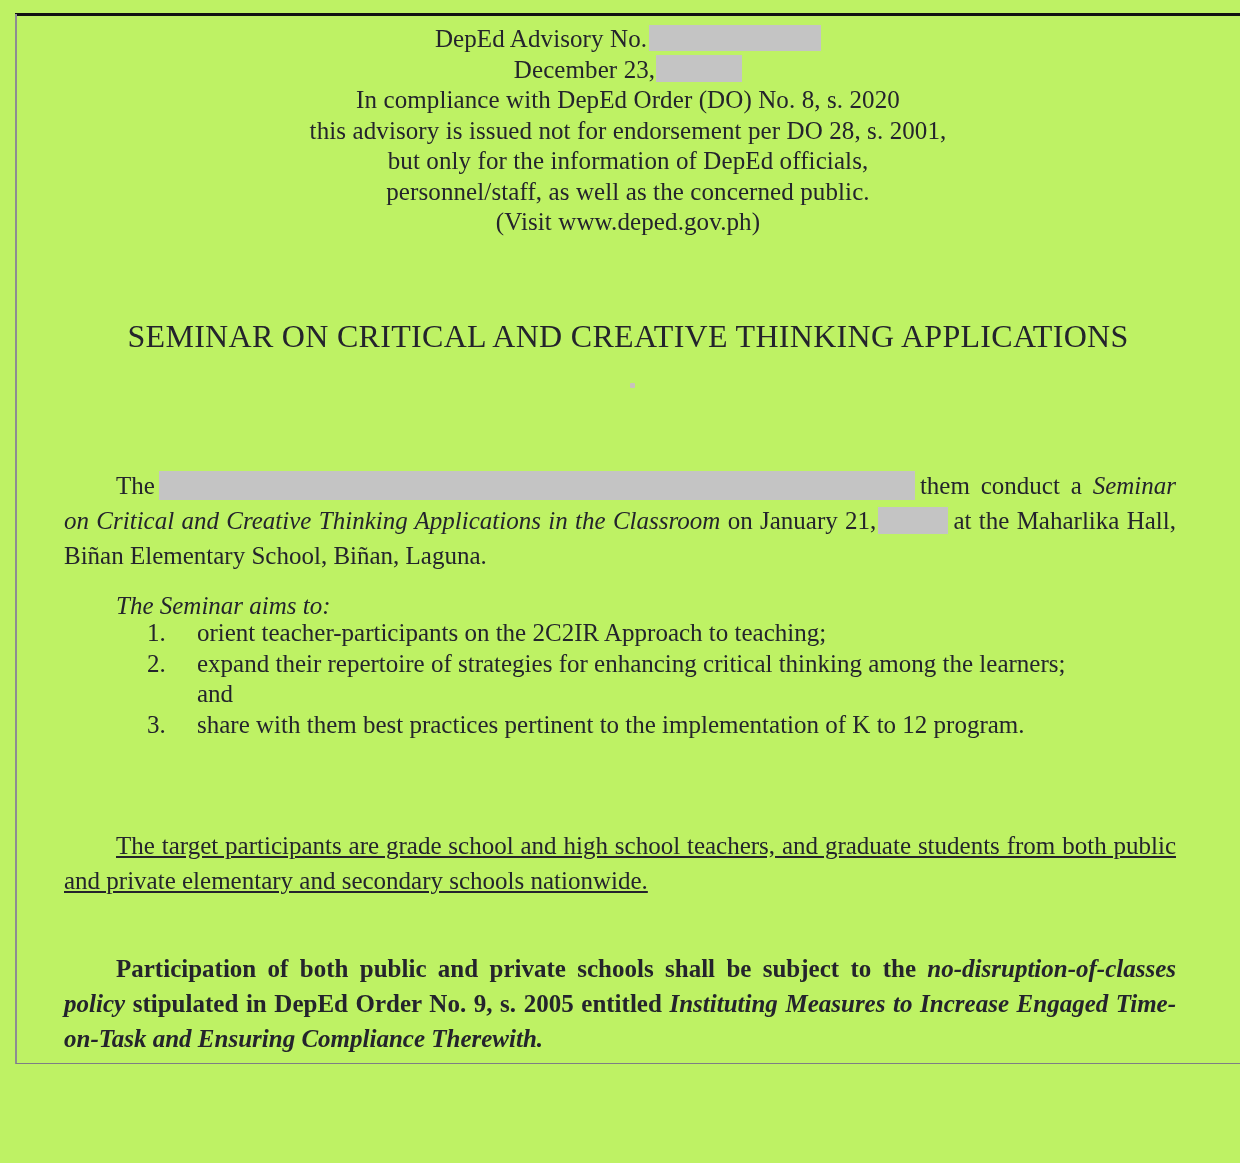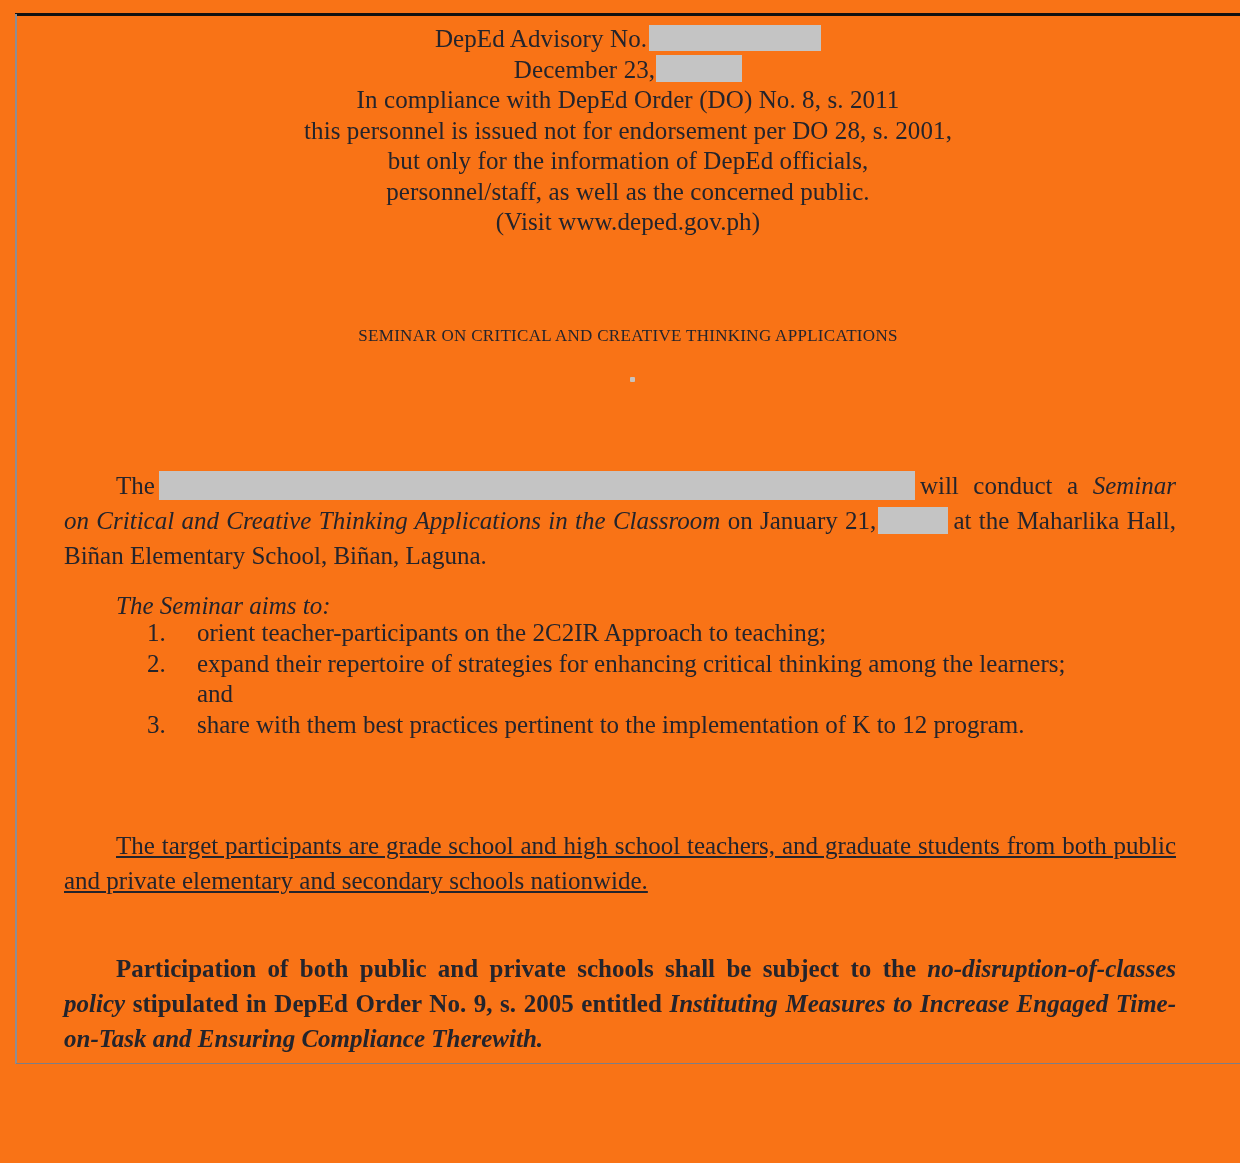--- a/index.html
+++ b/index.html
@@ -16,21 +16,21 @@
     color: #24242c;
   }
 
   
   .scan-page {
     position: absolute;
     left: 0;
     top: 0;
     width: 1240px;
     height: 1163px;
-    background: #f97316;
+    background: #bef264;
   }
   .frame-top {
     position: absolute;
     left: 15px;
     top: 13px;
     width: 1225px;
     height: 3px;
     background: #111111;
   }
   .frame-left {
@@ -110,21 +110,21 @@
     top: -3px;
   }
 
   
   .seminar-title {
     position: absolute;
     left: 88px;
     top: 312px;
     width: 1080px;
     text-align: center;
-    font-size: 17px;
+    font-size: 32px;
     line-height: 48px;
     letter-spacing: 0.3px;
   }
   .seminar-title .tline {
     display: block;
     white-space: nowrap;
   }
   .title-artifact {
     display: inline-block;
     width: 5px;
@@ -193,33 +193,33 @@
 
   <div class="frame-top"></div>
   <div class="frame-left"></div>
   <div class="frame-bottom"></div>
 
   <div class="doc-body">
 
     <div class="masthead">
       <span class="mline"><span class="txt">DepEd Advisory No.</span><span class="redact redact-advisory-no"></span></span>
       <span class="mline"><span class="txt">December 23,</span><span class="redact redact-year"></span></span>
-      <span class="mline">In compliance with DepEd Order (DO) No. 8, s. 2011</span>
-      <span class="mline">this personnel is issued not for endorsement per DO 28, s. 2001,</span>
+      <span class="mline">In compliance with DepEd Order (DO) No. 8, s. 2020</span>
+      <span class="mline">this advisory is issued not for endorsement per DO 28, s. 2001,</span>
       <span class="mline">but only for the information of DepEd officials,</span>
       <span class="mline">personnel/staff, as well as the concerned public.</span>
       <span class="mline">(Visit www.deped.gov.ph)</span>
     </div>
 
     <div class="seminar-title">
       <span class="tline">SEMINAR ON CRITICAL AND CREATIVE THINKING APPLICATIONS</span>
       <span class="tline"><span class="title-artifact"></span></span>
     </div>
 
-    <p class="para" id="para-intro"><span class="indent"></span><span>The</span><span class="redact redact-org"></span><span>will conduct a</span> <span class="ital">Seminar on Critical and Creative Thinking Applications in the Classroom</span> <span>on January 21,</span><span class="redact redact-date-year"></span><span>at the Maharlika Hall, Biñan Elementary School, Biñan, Laguna.</span></p>
+    <p class="para" id="para-intro"><span class="indent"></span><span>The</span><span class="redact redact-org"></span><span>them conduct a</span> <span class="ital">Seminar on Critical and Creative Thinking Applications in the Classroom</span> <span>on January 21,</span><span class="redact redact-date-year"></span><span>at the Maharlika Hall, Biñan Elementary School, Biñan, Laguna.</span></p>
 
     <p class="para" id="para-aims"><span class="indent"></span><span>The Seminar aims to:</span></p>
 
     <ol class="aims-list">
       <li>
           <span class="num">1.</span>
           <span class="itxt">orient teacher-participants on the 2C2IR Approach to teaching;</span>
         </li>
       <li>
           <span class="num">2.</span>

